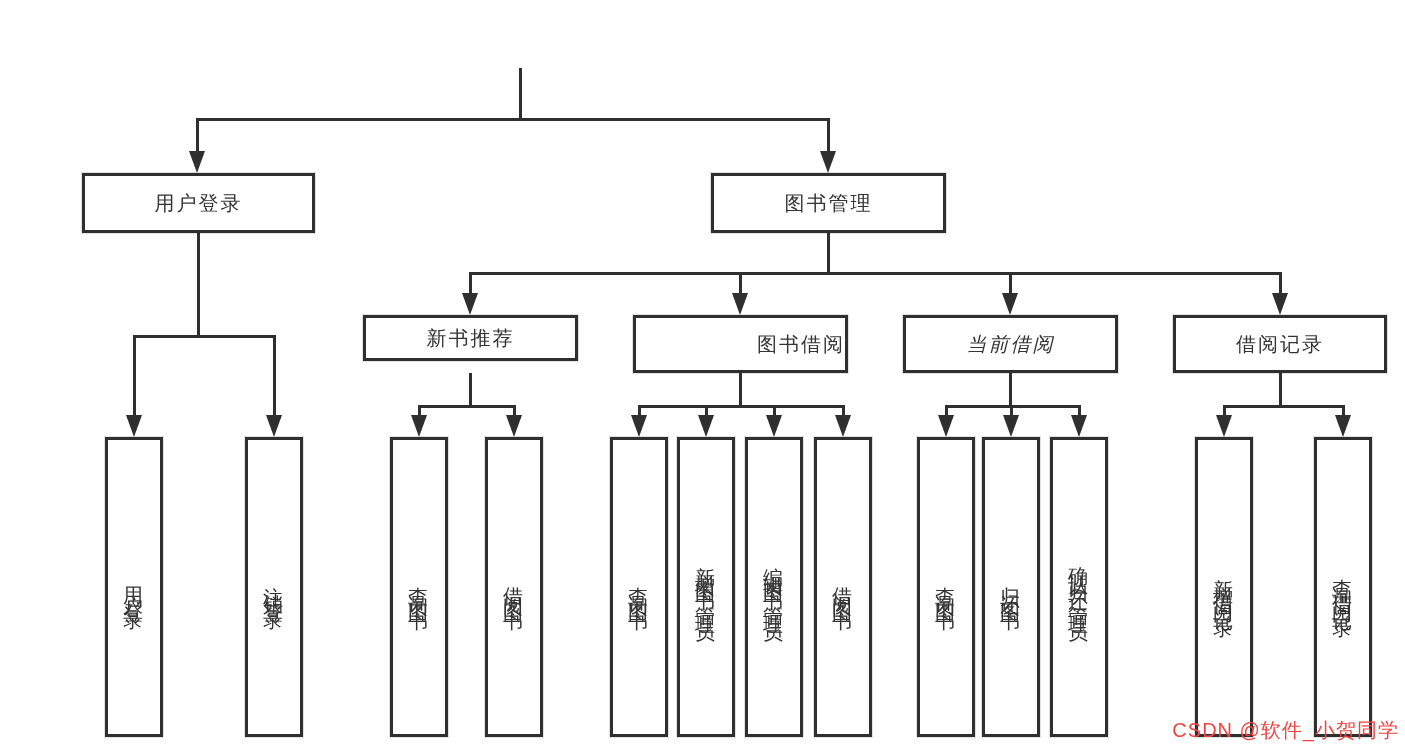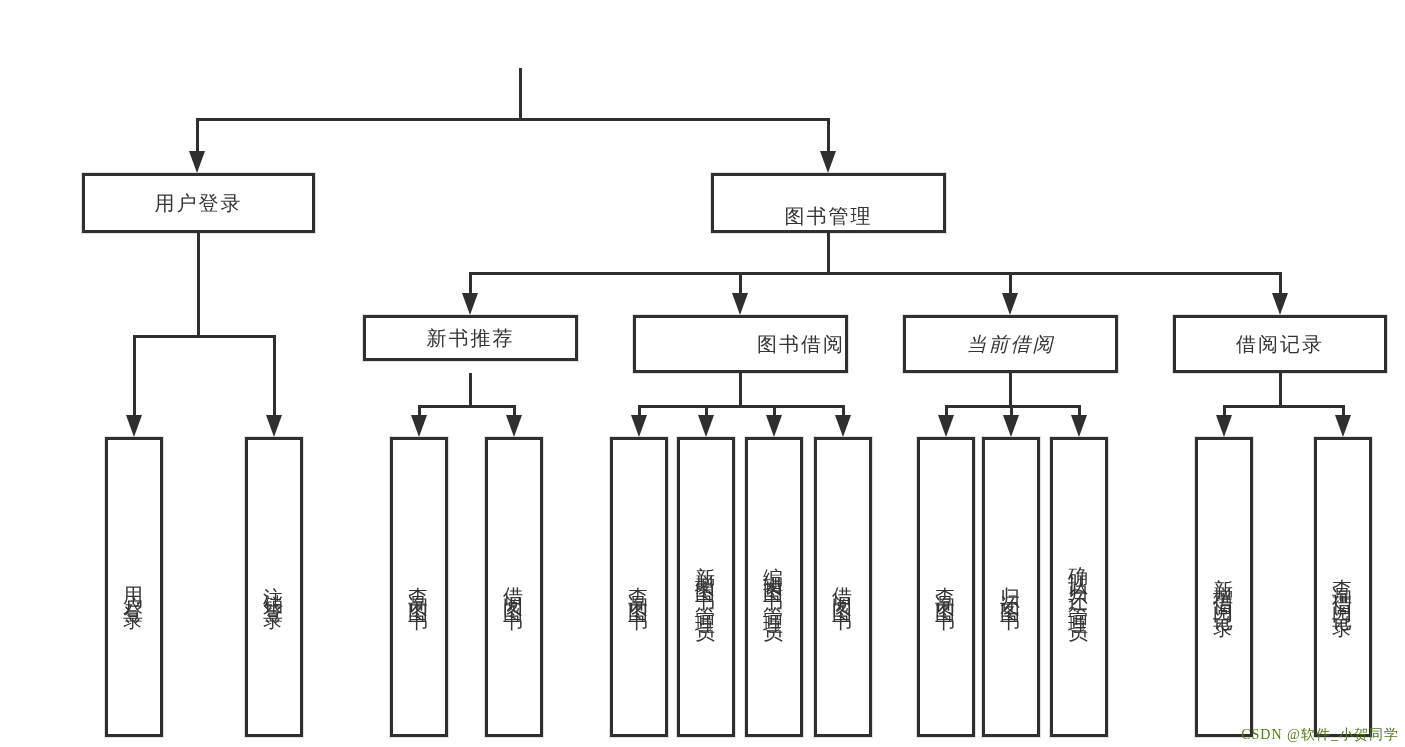--- a/index.html
+++ b/index.html
@@ -37,43 +37,42 @@
   .hl{position:absolute;height:3px;background:#2f2f2f;}
   .ar{
     position:absolute;width:0;height:0;
     border-left:8px solid transparent;
     border-right:8px solid transparent;
     border-top:22px solid #2f2f2f;
   }
   .watermark{
     position:absolute;
     right:6px;bottom:3px;
-    font-size:14px;letter-spacing:1px;
-    color:#4d7c0f;
+    font-size:20px;letter-spacing:1px;
+    color:#ef4444;
     white-space:nowrap;
-    font-family:Liberation Serif, serif;
   }
 </style>
 </head>
 <body>
 
 <div id="canvas">
 
 
   <div class="vl" style="left:519px;top:68px;height:50px;"></div>
   <div class="hl" style="left:196px;top:118px;width:634px;"></div>
   <div class="vl" style="left:196px;top:118px;height:36px;"></div>
   <div class="ar" style="left:189px;top:151px;"></div>
   <div class="vl" style="left:827px;top:118px;height:36px;"></div>
   <div class="ar" style="left:820px;top:151px;"></div>
 
   <div class="box" style="left:82px;top:173px;width:233px;height:60px;">
     <span>用户登录</span>
   </div>
-  <div class="box" style="left:711px;top:173px;width:235px;height:60px;align-items:flex-end;">
+  <div class="box" style="left:711px;top:173px;width:235px;height:60px;">
     <span>图书管理</span>
   </div>
 
   <div class="vl" style="left:197px;top:233px;height:102px;"></div>
   <div class="hl" style="left:133px;top:335px;width:142px;"></div>
   <div class="vl" style="left:133px;top:335px;height:83px;"></div>
   <div class="ar" style="left:126px;top:415px;"></div>
   <div class="vl" style="left:273px;top:335px;height:83px;"></div>
   <div class="ar" style="left:266px;top:415px;"></div>
 

